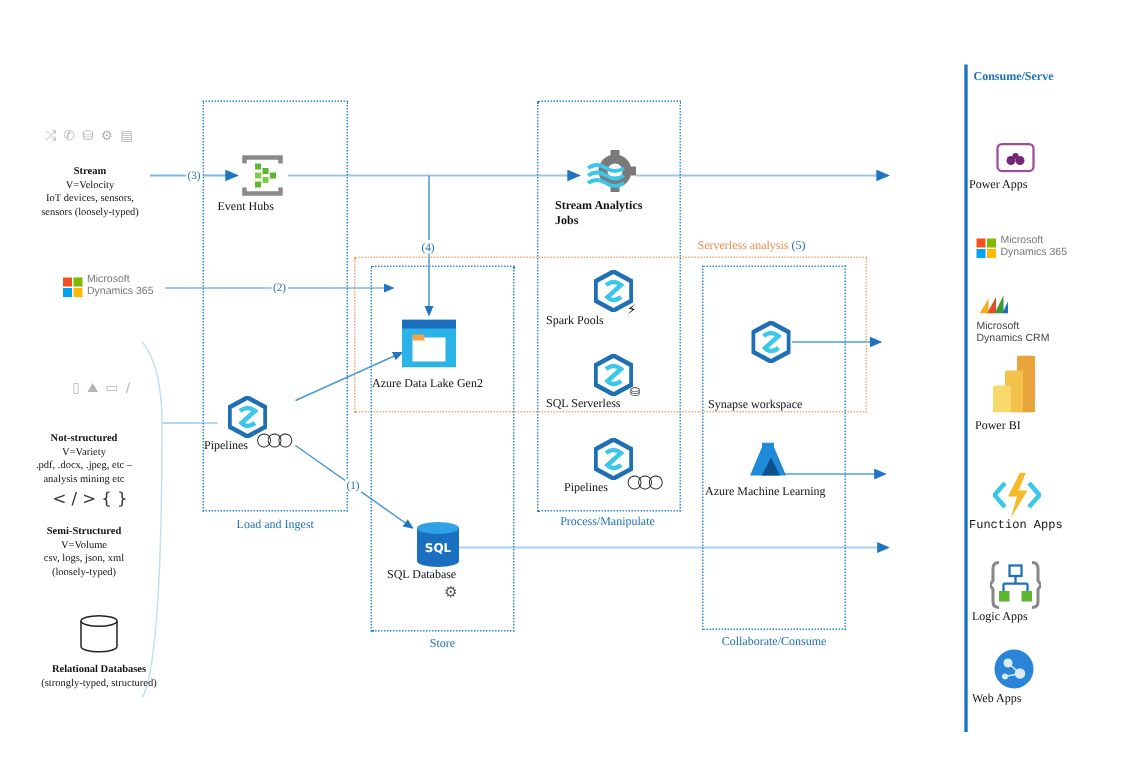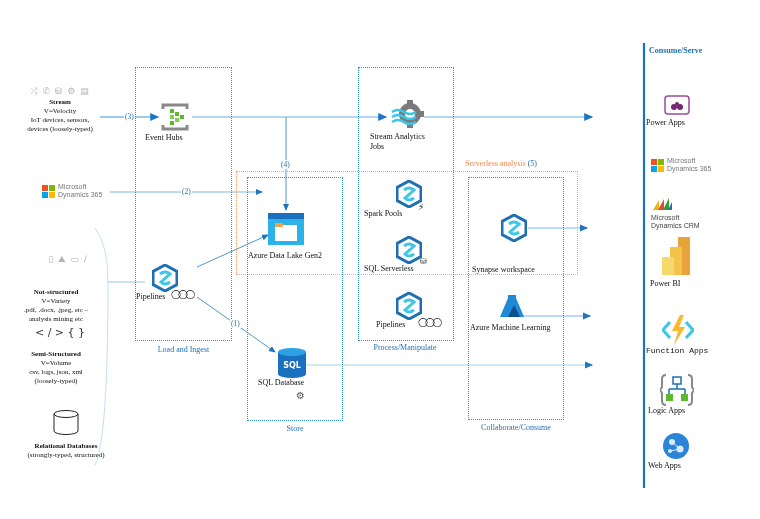--- a/index.html
+++ b/index.html
@@ -74,25 +74,25 @@
 
 <div class="box-blue" style="left:468px;top:177px;width:96px;height:243px;"></div>
 <div class="abs blue-text" style="left:458px;top:423px;width:116px;text-align:center;">Collaborate/Consume</div>
 
 <div class="num" style="left:124px;top:112px;">(3)</div>
 <div class="num" style="left:181px;top:187px;">(2)</div>
 <div class="num" style="left:280px;top:160px;">(4)</div>
 <div class="num" style="left:230px;top:319px;">(1)</div>
 
 <div class="abs grey-icons" style="left:28px;top:86px;width:64px;text-align:center;font-size:9px;">⤮ ✆ ⛁ ⚙ ▤</div>
-<div class="abs" style="left:14px;top:98px;width:92px;">
+<div class="abs" style="left:14px;top:110px;width:92px;">
   <div class="lbl-small bold">Stream</div>
   <div class="lbl-small">V=Velocity</div>
   <div class="lbl-small">IoT devices, sensors,</div>
-  <div class="lbl-small">devices (loosely-typed)</div>
+  <div class="lbl-small">sensors (loosely-typed)</div>
 </div>
 
 <div class="abs ms-logo" style="left:42px;top:183px;">
   <div class="ms-grid">
     <div style="background:#f25022"></div>
       <div style="background:#7fba00"></div>
     <div style="background:#00a4ef"></div>
       <div style="background:#ffb900"></div>
   </div>
   <div class="ms-text">
@@ -166,21 +166,21 @@
   <circle cx="20" cy="14" r="5" fill="#fff"></circle>
   <g fill="#7a7a7a">
     <rect x="17" y="0" width="6" height="5"></rect>
       <rect x="17" y="23" width="6" height="5"></rect>
     <rect x="29" y="11" width="5" height="6"></rect>
   </g>
   <path d="M2,12 Q8,8 14,12 T26,12" fill="none" stroke="#3cc6ea" stroke-width="2.5"></path>
   <path d="M2,17 Q8,13 14,17 T26,17" fill="none" stroke="#3cc6ea" stroke-width="2.5"></path>
   <path d="M2,22 Q8,18 14,22 T26,22" fill="none" stroke="#3cc6ea" stroke-width="2.5"></path>
 </svg>
-<div class="abs" style="left:370px;top:132px;width:80px;">
+<div class="abs" style="left:370px;top:132px;width:80px;font-weight:bold;">
   <div class="lbl">Stream Analytics</div>
   <div class="lbl">Jobs</div>
 </div>
 
 <svg class="icon" style="left:396px;top:180px;" width="26" height="28" viewBox="0 0 26 28">
   <polygon points="13,1 25,7.5 25,20.5 13,27 1,20.5 1,7.5" fill="none" stroke="#1f6fb5" stroke-width="3"></polygon>
   <path d="M8,10 Q13,6 18,10 L9,18 Q13,22 18,18" fill="none" stroke="#3cc6ea" stroke-width="3"></path>
 </svg>
 <div class="abs lbl" style="left:364px;top:209px;width:48px;">Spark Pools</div>
 <div class="abs" style="left:418px;top:202px;font-family:'DejaVu Sans',sans-serif;font-size:9px;">⚡</div>

